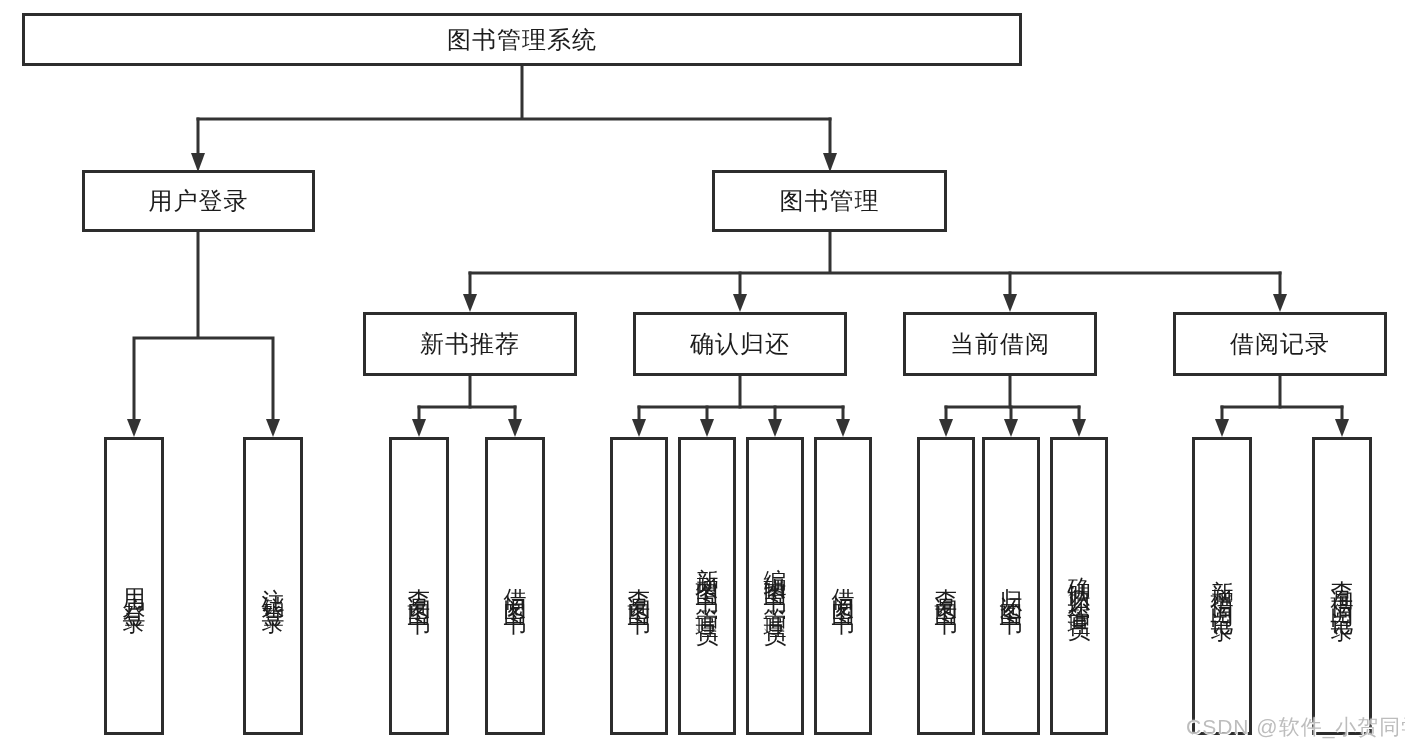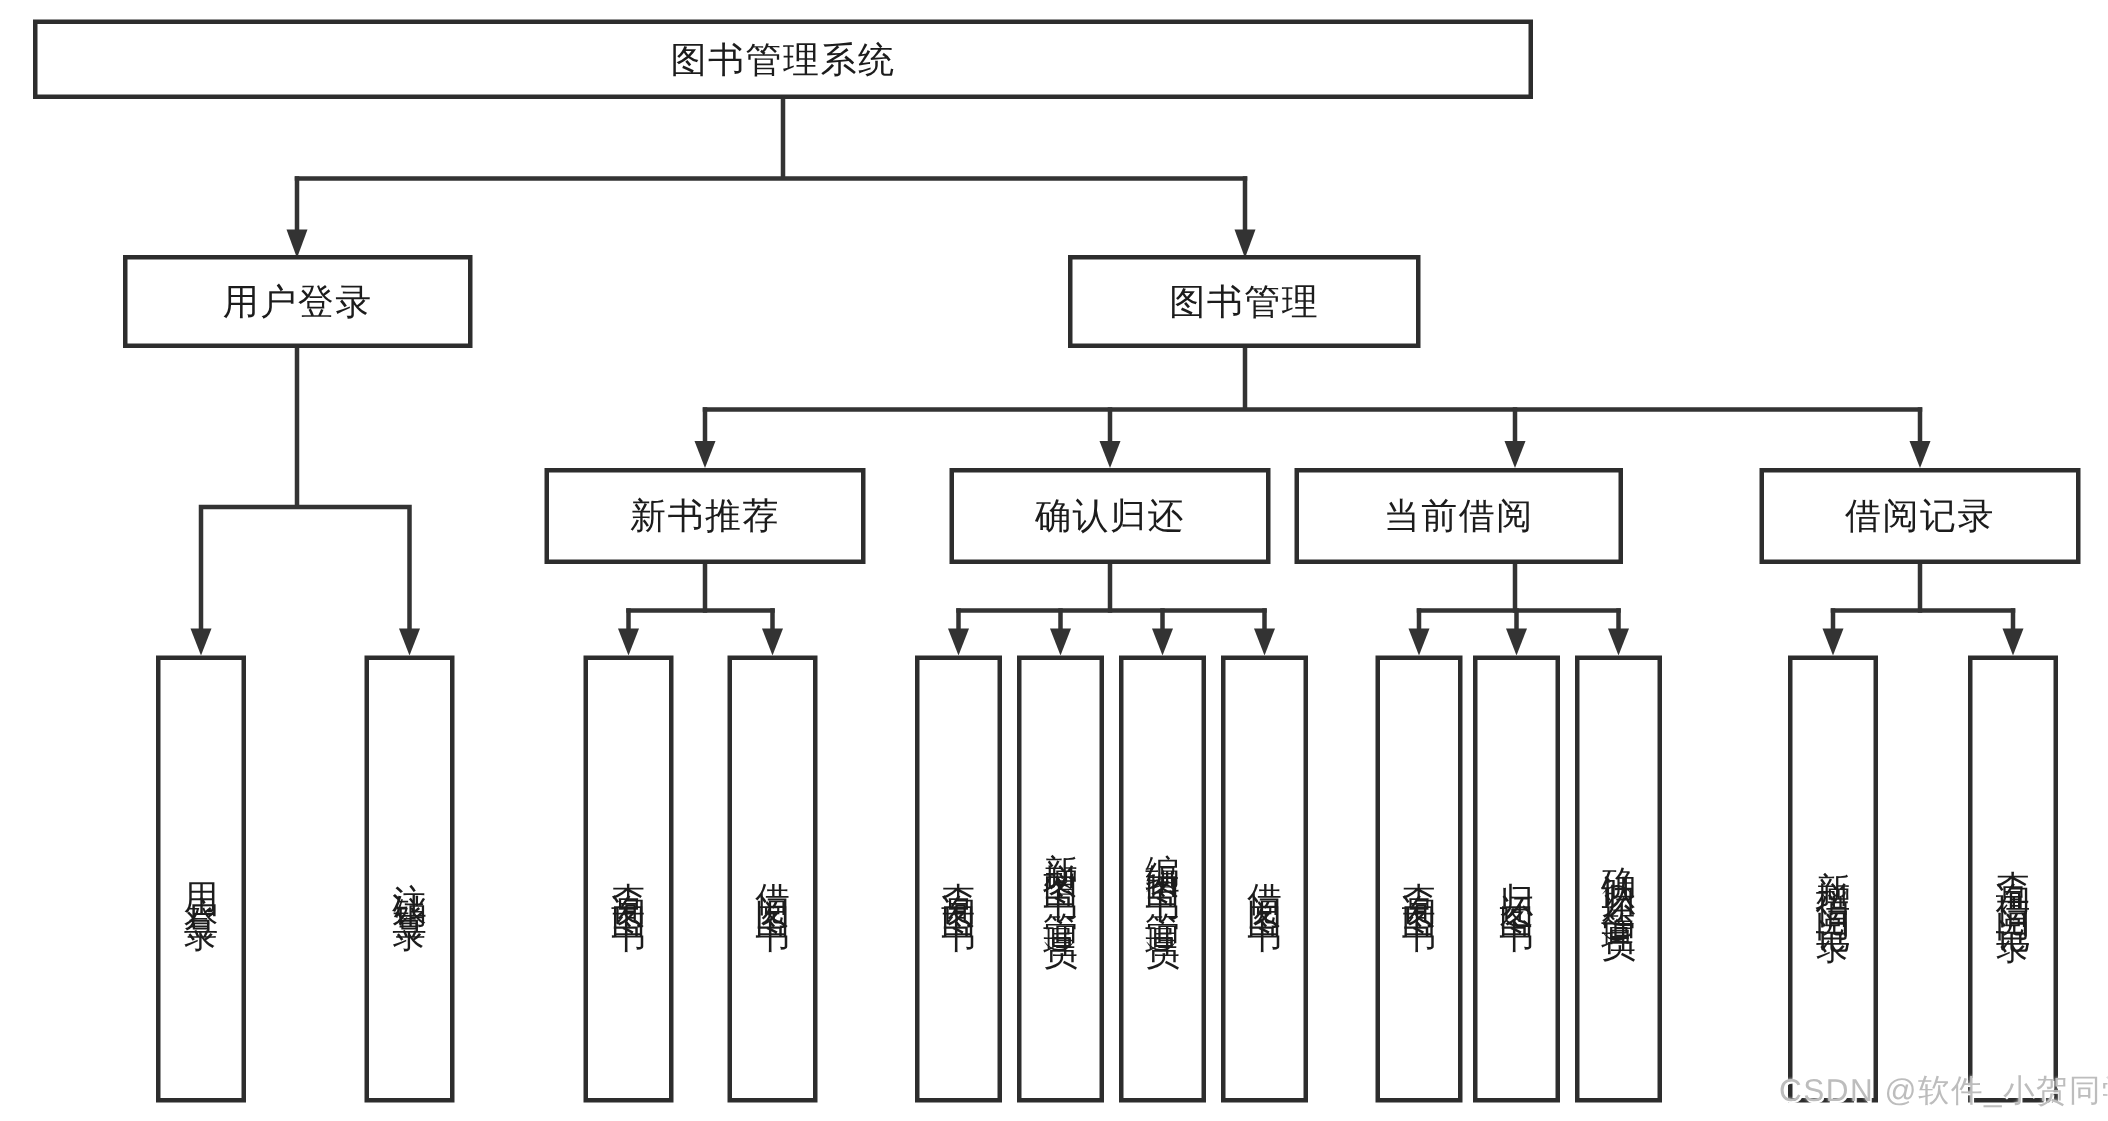--- a/index.html
+++ b/index.html
@@ -111,21 +111,21 @@
   <div class="box" style="left:712px; top:170px; width:235px; height:62px;">
     <span class="hlabel">图书管理</span>
   </div>
 
   <div class="box" style="left:363px; top:312px; width:214px; height:64px;">
     <span class="hlabel">新书推荐</span>
   </div>
   <div class="box" style="left:633px; top:312px; width:214px; height:64px;">
     <span class="hlabel">确认归还</span>
   </div>
-  <div class="box" style="left:863px; top:312px; width:219px; height:64px;">
+  <div class="box" style="left:903px; top:312px; width:194px; height:64px;">
     <span class="hlabel">当前借阅</span>
   </div>
   <div class="box" style="left:1173px; top:312px; width:214px; height:64px;">
     <span class="hlabel">借阅记录</span>
   </div>
 
   <div class="box" style="left:104px; top:437px; width:60px; height:298px;">
     <span class="vtext">用户登录</span>
   </div>
   <div class="box" style="left:243px; top:437px; width:60px; height:298px;">

